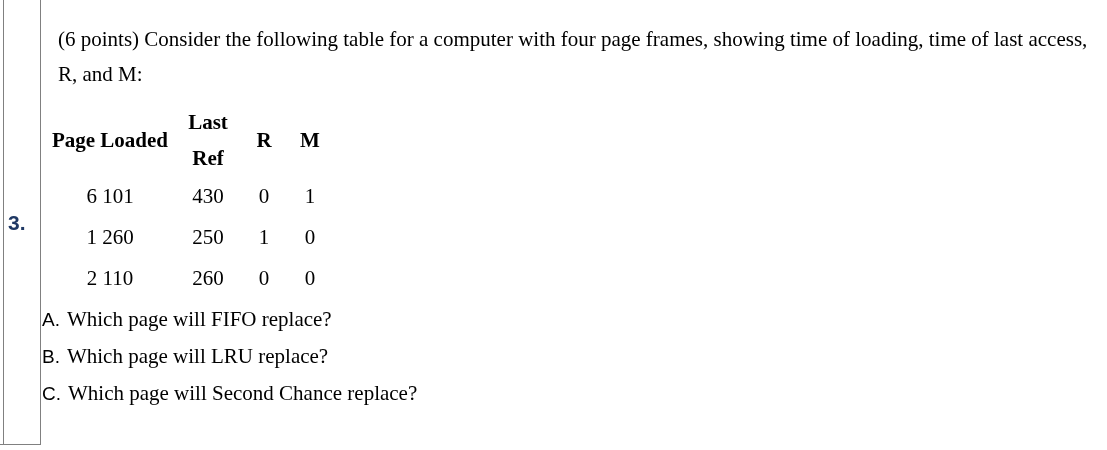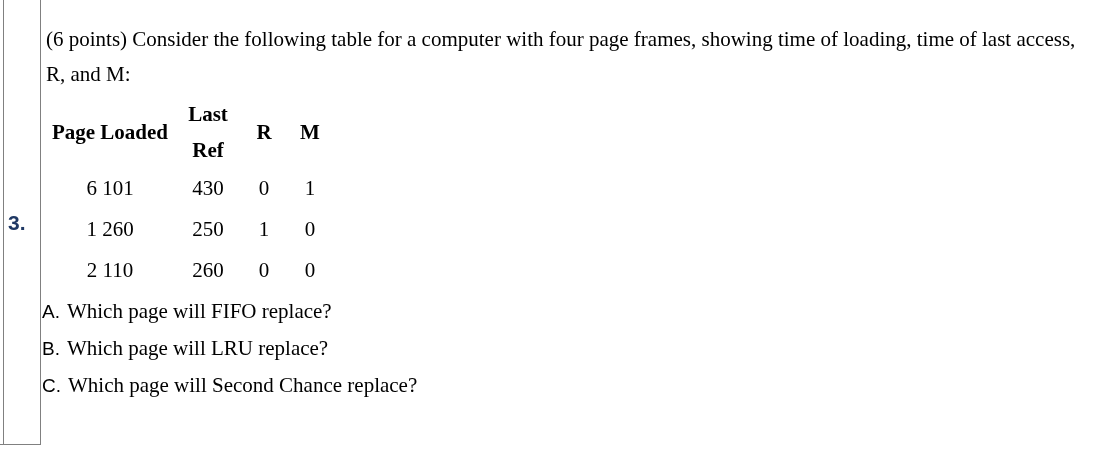--- a/index.html
+++ b/index.html
@@ -42,28 +42,28 @@
     font-weight: bold;
     font-size: 21px;
     color: #1f3864;
   }
   .content {
     position: absolute;
     left: 42px; top: 0;
     width: 1060px;
   }
   .prompt {
-    margin: 22px 0 0 4px;
+    margin: 22px 0 0 16px;
     width: 1040px;
     font-size: 21px;
     line-height: 35px;
   }
   .ptable {
     border-collapse: collapse;
-    margin: 4px 0 0 2px;
+    margin: 12px 0 0 2px;
   }
   .ptable th, .ptable td {
     padding: 0;
     text-align: center;
     vertical-align: middle;
     font-size: 21px;
     font-family: "Liberation Serif", serif;
   }
   .ptable thead th {
     height: 72px;

